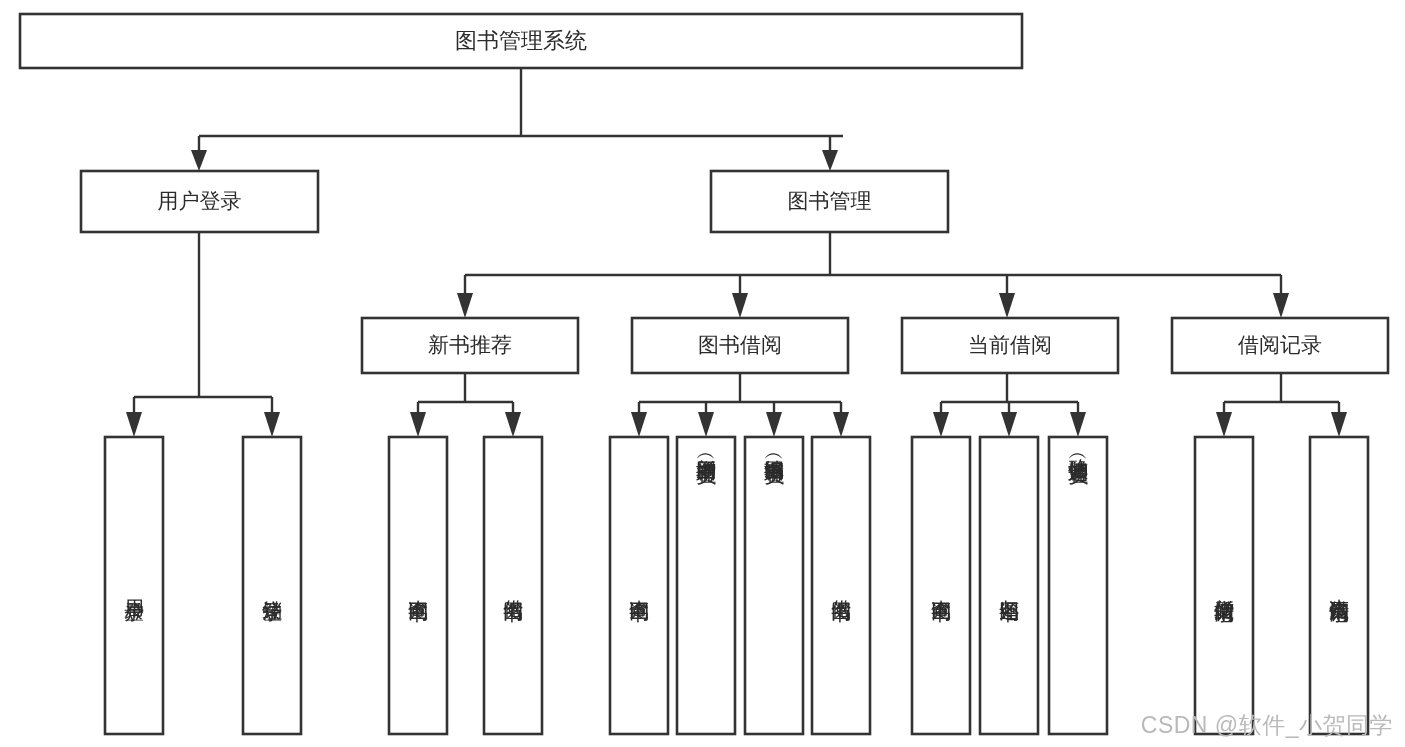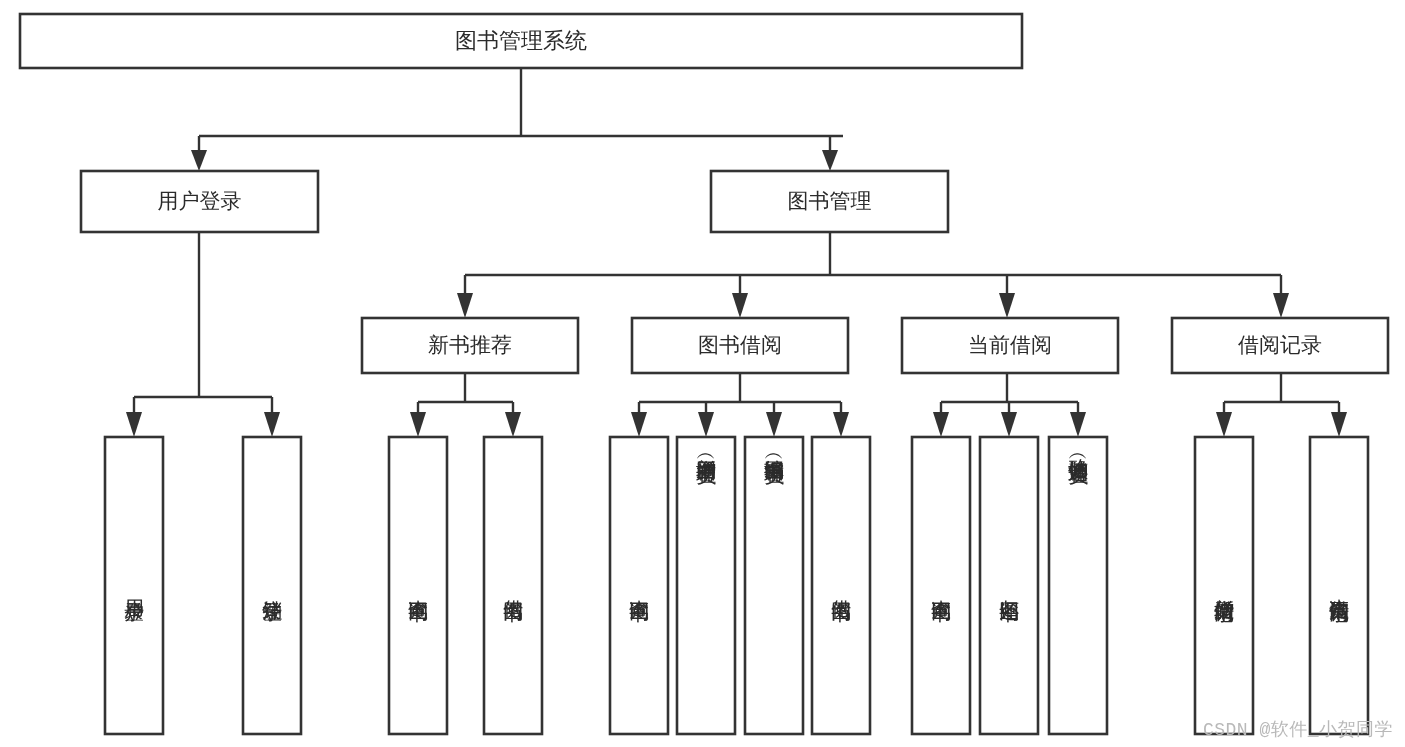--- a/index.html
+++ b/index.html
@@ -70,22 +70,22 @@
     line-height: 1.08;
     color: #2b2b2b;
     letter-spacing: 1px;
     white-space: nowrap;
     text-align: center;
   }
   .watermark {
     position: absolute;
     right: 12px;
     bottom: 6px;
-    font-family: Liberation Mono, monospace;
-    font-size: 18px;
+    font-family: Liberation Sans, sans-serif;
+    font-size: 23px;
     color: #b9b9b9;
     letter-spacing: 0.5px;
     user-select: none;
     pointer-events: none;
   }
 </style>
 </head>
 <body>
 
 <div id="diagram-root">

